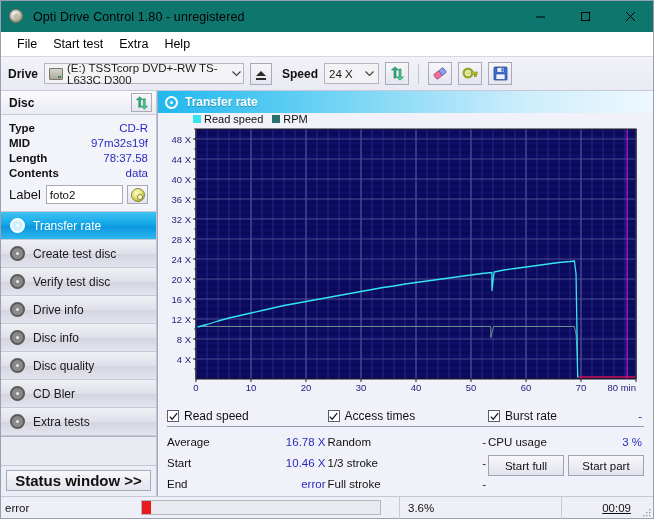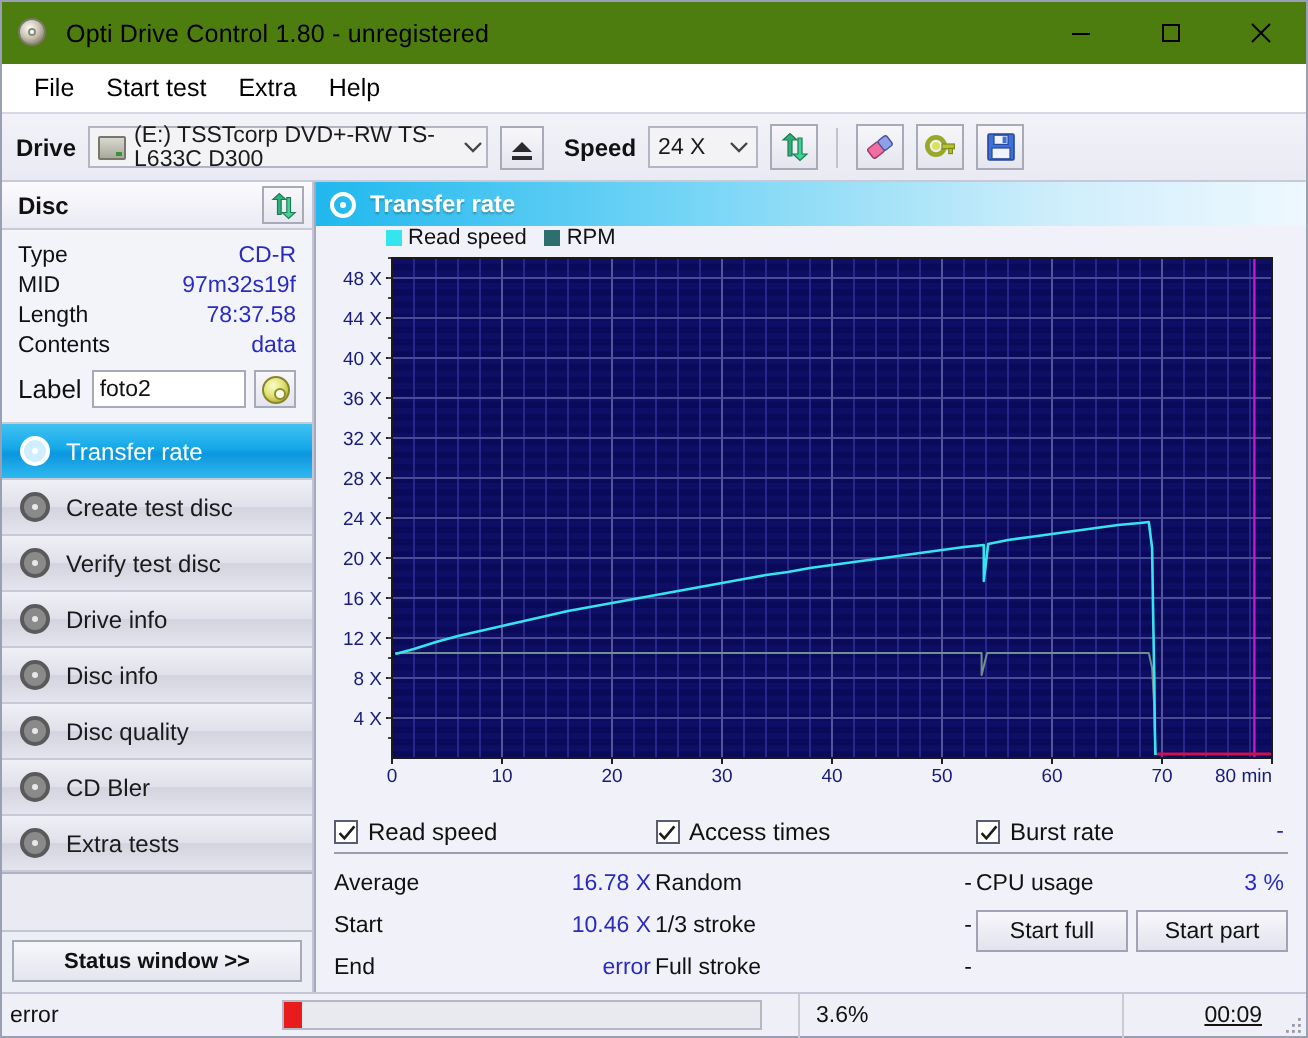--- a/index.html
+++ b/index.html
@@ -14,21 +14,21 @@
     width: 654px; height: 519px;
     background: #eff0f7;
     display: flex; flex-direction: column;
     position: relative;
     border: 1px solid #9aa0b4;
   }
 
   
   .titlebar {
     height: 31px; min-height: 31px;
-    background: #4d7c0f;
+    background: #0f766e;
     display: flex; align-items: center;
     padding-left: 7px;
   }
   .title-icon {
     width: 17px; height: 17px; margin-right: 8px;
     position: relative;
   }
   .title-icon .disc {
     position: absolute; left: 1px; top: 1px;
     width: 14px; height: 14px; border-radius: 50%;
@@ -146,21 +146,21 @@
   .disc-info {
     padding: 6px 8px 4px 8px;
     font-size: 11.5px; color: #101010;
     border-bottom: 1px solid #c9cbd9;
     background: #f3f4fa;
   }
   .info-row {
     display: flex; justify-content: space-between;
     line-height: 15px; padding: 0;
   }
-  .info-row .k { color: #101010; }
+  .info-row .k { color: #101010; font-weight: bold; }
   .info-row .v { color: #2a2ac0; }
   .label-row {
     display: flex; align-items: center; margin-top: 4px; margin-bottom: 3px;
   }
   .label-row .k { font-size: 13px; margin-right: 5px; }
   .label-input {
     flex: 1; height: 19px;
     background: #fff; border: 1px solid #a9aab8;
     font-size: 11.5px; color: #111;
     padding: 0 3px; display: flex; align-items: center;
@@ -222,21 +222,21 @@
   .status-window-wrap {
     padding: 4px 5px 5px 5px;
     background: #eceef6;
     border-top: 1px solid #c3c5d4;
   }
   .status-window-btn {
     height: 21px; width: 100%;
     background: linear-gradient(to bottom, #f7f7fb, #e4e5ee);
     border: 1px solid #a9aab8;
     display: flex; align-items: center; justify-content: center;
-    font-size: 11px; font-weight: bold; color: #111;
+    font-size: 15px; font-weight: bold; color: #111;
   }
 
   
   .main {
     flex: 1; min-width: 0;
     background: #f1f2f9;
     display: flex; flex-direction: column;
     border-left: 1px solid #a6a8bb;
   }
   .chart-header {

